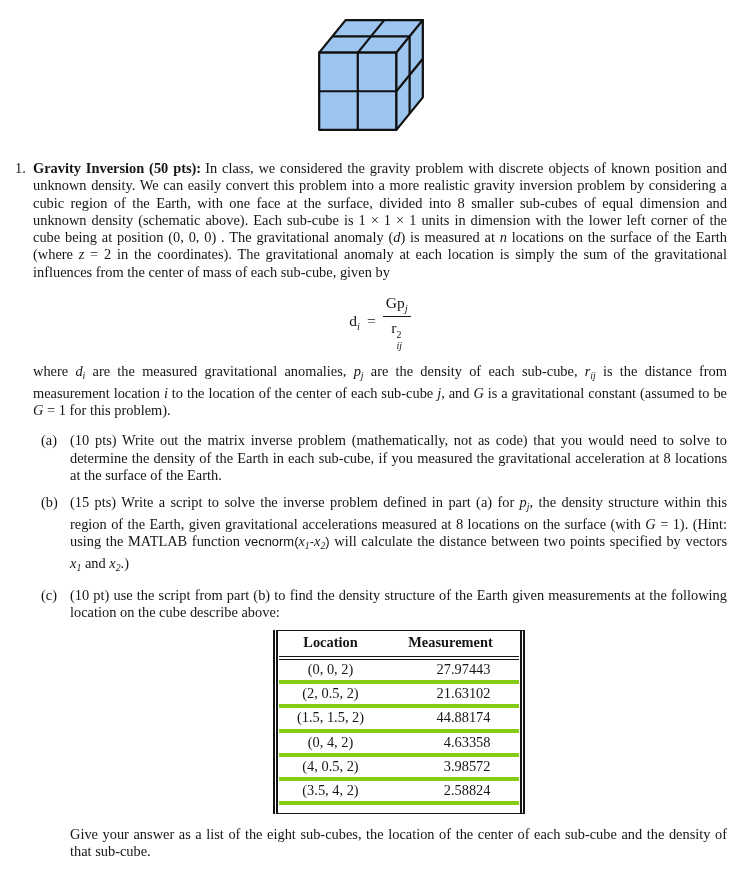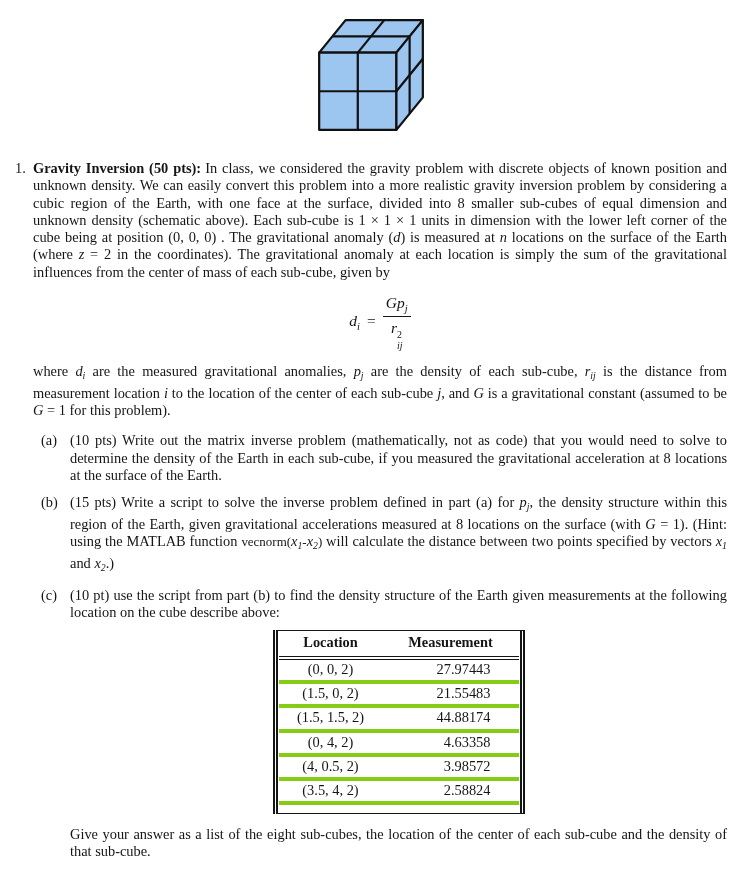--- a/index.html
+++ b/index.html
@@ -21,25 +21,25 @@
   .problem { position:relative; margin-left:18px; margin-right:0;
              font-size:14.4px; line-height:17.3px; text-align:justify; }
   .problem-number { position:absolute; left:-18px; top:0; }
   .intro { margin:0; }
   .problem-title { font-weight:bold; margin-right:4px; }
   p { margin:0; }
 
   .sg-n  { }
   .sg-it { font-style:italic; }
   .sg-sub{ font-size:68%; font-style:italic; vertical-align:-0.35em; }
-  .sg-tt { font-family:Liberation Serif, serif; font-size:90%; }
+  .sg-tt { font-family:Liberation Sans, sans-serif; font-size:90%; }
 
   
   .equation { text-align:center; margin:13px 0 12px 0; font-size:15.5px; line-height:1.1; }
-  .eq-var { font-style:italic; }
+  .eq-var { }
   .eq-rel { padding:0 7px; }
   .frac { display:inline-block; vertical-align:middle; text-align:center; }
   .frac-num { display:block; padding:0 3px 2px 3px; }
   .frac-den { display:block; border-top:1px solid #151515; padding:2px 3px 0 3px; }
   .stack { display:inline-flex; flex-direction:column; font-size:64%; line-height:1.05;
            vertical-align:-0.5em; text-align:left; }
   .stack .ssup { font-style:normal; }
   .stack .ssub { font-style:italic; }
 
   .where { margin-top:12px; }
@@ -121,22 +121,22 @@
                   <th>Location</th>
                   <th>Measurement</th>
                 </tr>
               </thead>
               <tbody>
                   <tr>
                     <td>(0, 0, 2)</td>
                     <td>27.97443</td>
                   </tr>
                   <tr>
-                    <td>(1.5, 0, 2)</td>
-                    <td>21.55483</td>
+                    <td>(2, 0.5, 2)</td>
+                    <td>21.63102</td>
                   </tr>
                   <tr>
                     <td>(1.5, 1.5, 2)</td>
                     <td>44.88174</td>
                   </tr>
                   <tr>
                     <td>(0, 4, 2)</td>
                     <td>4.63358</td>
                   </tr>
                   <tr>

